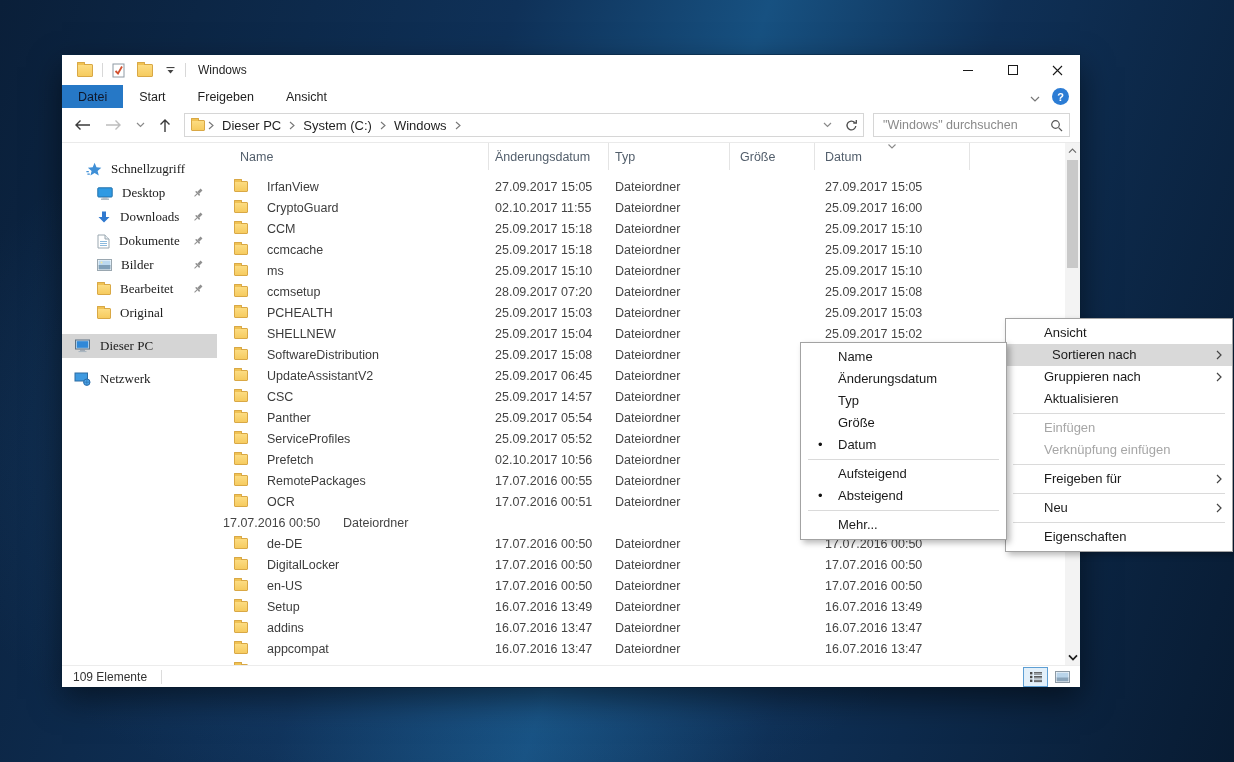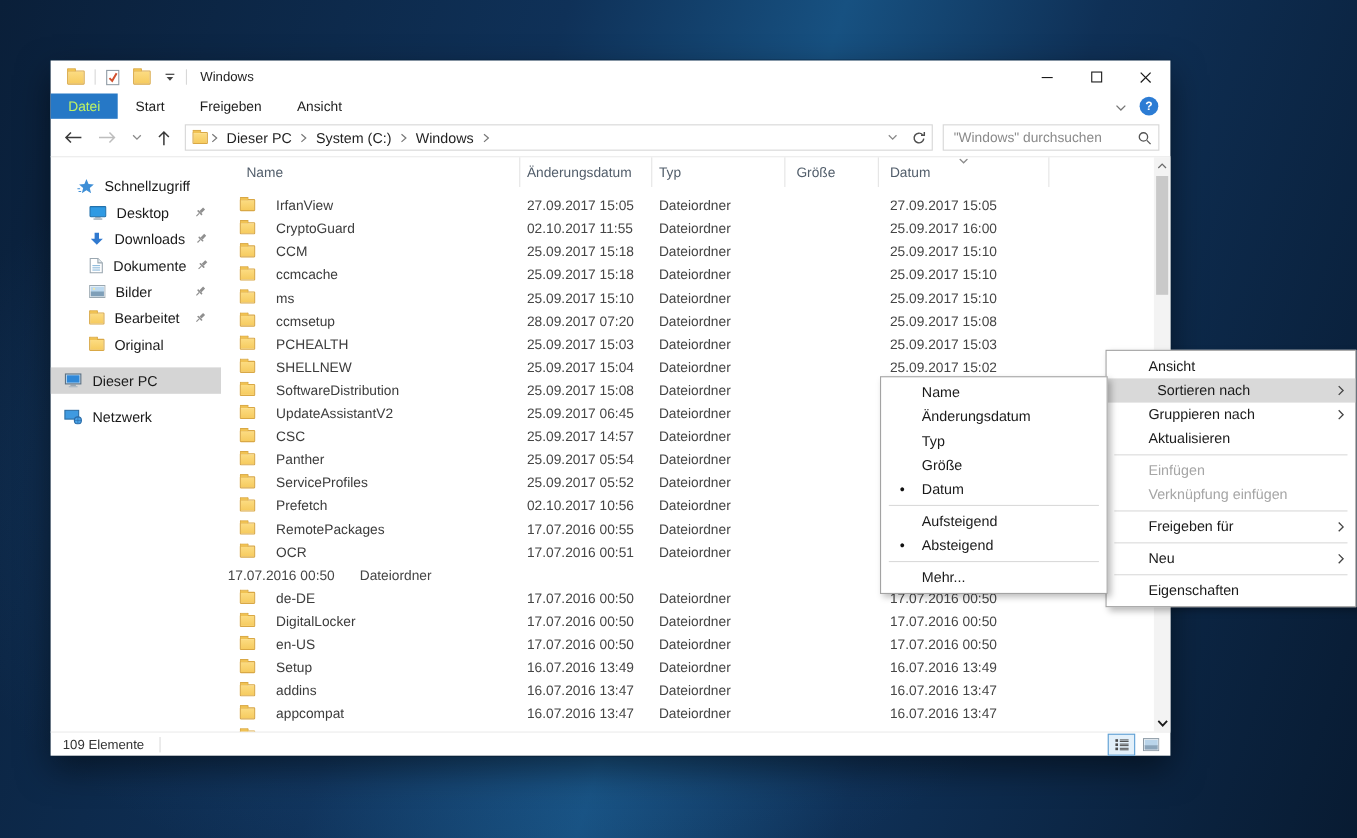--- a/index.html
+++ b/index.html
@@ -3,21 +3,21 @@
 <meta charset="utf-8">
 <style>
   * { box-sizing: border-box; margin: 0; padding: 0; }
   html,body { width:1234px; height:762px; overflow:hidden; }
   body {
     position:relative; font-family:"Liberation Sans", sans-serif;
     background:
       radial-gradient(ellipse 900px 620px at 38% 58%, rgba(47,110,173,0.38), rgba(0,0,0,0) 62%),
       linear-gradient(108deg,#0a1f39 0%,#0f3158 35%,#175181 52%,#0f3056 68%,#081b32 100%);
   }
-  .window { position:absolute; left:46px; top:55px; width:1018px; height:632px; background:#fff;
+  .window { position:absolute; left:62px; top:55px; width:1018px; height:632px; background:#fff;
     display:flex; flex-direction:column; box-shadow:0 12px 30px rgba(0,0,0,.5), 0 0 0 1px rgba(10,40,70,.55); }
 
   
   .titlebar { height:30px; flex:none; display:flex; align-items:center; }
   .qat { display:flex; align-items:center; padding-left:9px; }
   .qat-btn { padding:0 6px; display:flex; align-items:center; }
   .vsep { width:1px; height:14px; background:#d8d8d8; margin:0 3px; }
   .wtitle { font-size:12px; color:#1f1f1f; margin-left:9px; }
   .wbtns { margin-left:auto; display:flex; height:100%; }
   .wbtn { width:45px; display:flex; align-items:center; justify-content:center; }
@@ -27,21 +27,21 @@
   
   .folder { width:14px; height:11px; background:linear-gradient(#fcdc82,#f6cb5f);
     border:1px solid #d9a845; border-radius:1px; position:relative; flex:none; display:inline-block; }
   .folder::before { content:""; position:absolute; top:-3px; left:-1px; width:6px; height:2px;
     background:#f0c253; border:1px solid #d9a845; border-bottom:none; border-radius:1px 1px 0 0; }
   .folder.lg { width:16px; height:13px; }
 
   
   .tabrow { height:23px; flex:none; display:flex; align-items:stretch; }
   .tab { padding:0 16px; font-size:12.5px; display:flex; align-items:center; color:#1f1f1f; }
-  .tab.active { background:#2678c6; color:#bef264; }
+  .tab.active { background:#2678c6; color:#0f172a; }
   .tabrow-right { margin-left:auto; display:flex; align-items:center; gap:12px; padding-right:11px; }
   .help { width:17px; height:17px; border-radius:50%; background:#2c7cd4; color:#fff; font-size:11px;
     font-weight:bold; display:flex; align-items:center; justify-content:center; }
 
   
   .toolbar { height:35px; flex:none; display:flex; align-items:center; padding:0 10px 0 8px; border-bottom:1px solid #eaeaea; }
   .nav { display:flex; align-items:center; gap:6px; }
   .nav > span { display:flex; align-items:center; justify-content:center; padding:0 4px; }
   .addr { flex:1; height:24px; border:1px solid #d6d6d6; display:flex; align-items:center; margin-left:9px;
     font-size:13px; color:#1f1f1f; padding-left:6px; }
@@ -49,21 +49,21 @@
   .crumb-chev { padding:0 3px; display:flex; }
   .addr-right { margin-left:auto; display:flex; align-items:center; height:100%; }
   .addr-btn { width:24px; height:100%; display:flex; align-items:center; justify-content:center; }
   .search { width:197px; height:24px; border:1px solid #d6d6d6; margin-left:9px; display:flex; align-items:center; padding:0 6px 0 9px; }
   .search input { border:none; outline:none; flex:1; min-width:0; font-size:12.5px; color:#666; font-family:inherit; background:transparent; }
   .search input::placeholder { color:#8a8a8a; }
 
   
   .main { flex:1; min-height:0; display:flex; }
   .sidebar { width:155px; flex:none; padding-top:14px; font-size:13px; color:#1a1a1a; overflow:hidden; }
-  .s-item { height:24px; display:flex; align-items:center; gap:9px; }
+  .s-item { height:24px; display:flex; align-items:center; gap:9px;font-family:Liberation Serif, serif; }
   .s-item.qa { padding-left:24px; }
   .s-item.child { padding-left:35px; }
   .s-item.root { padding-left:12px; }
   .s-item.selected { background:#d5d5d5; }
   .s-item .pin { margin-left:auto; margin-right:13px; line-height:0; }
   .s-label { white-space:nowrap; }
   .sgap { height:9px; }
   .icon { line-height:0; display:inline-flex; flex:none; }
 
   .filearea { flex:1; min-width:0; display:flex; flex-direction:column; }

